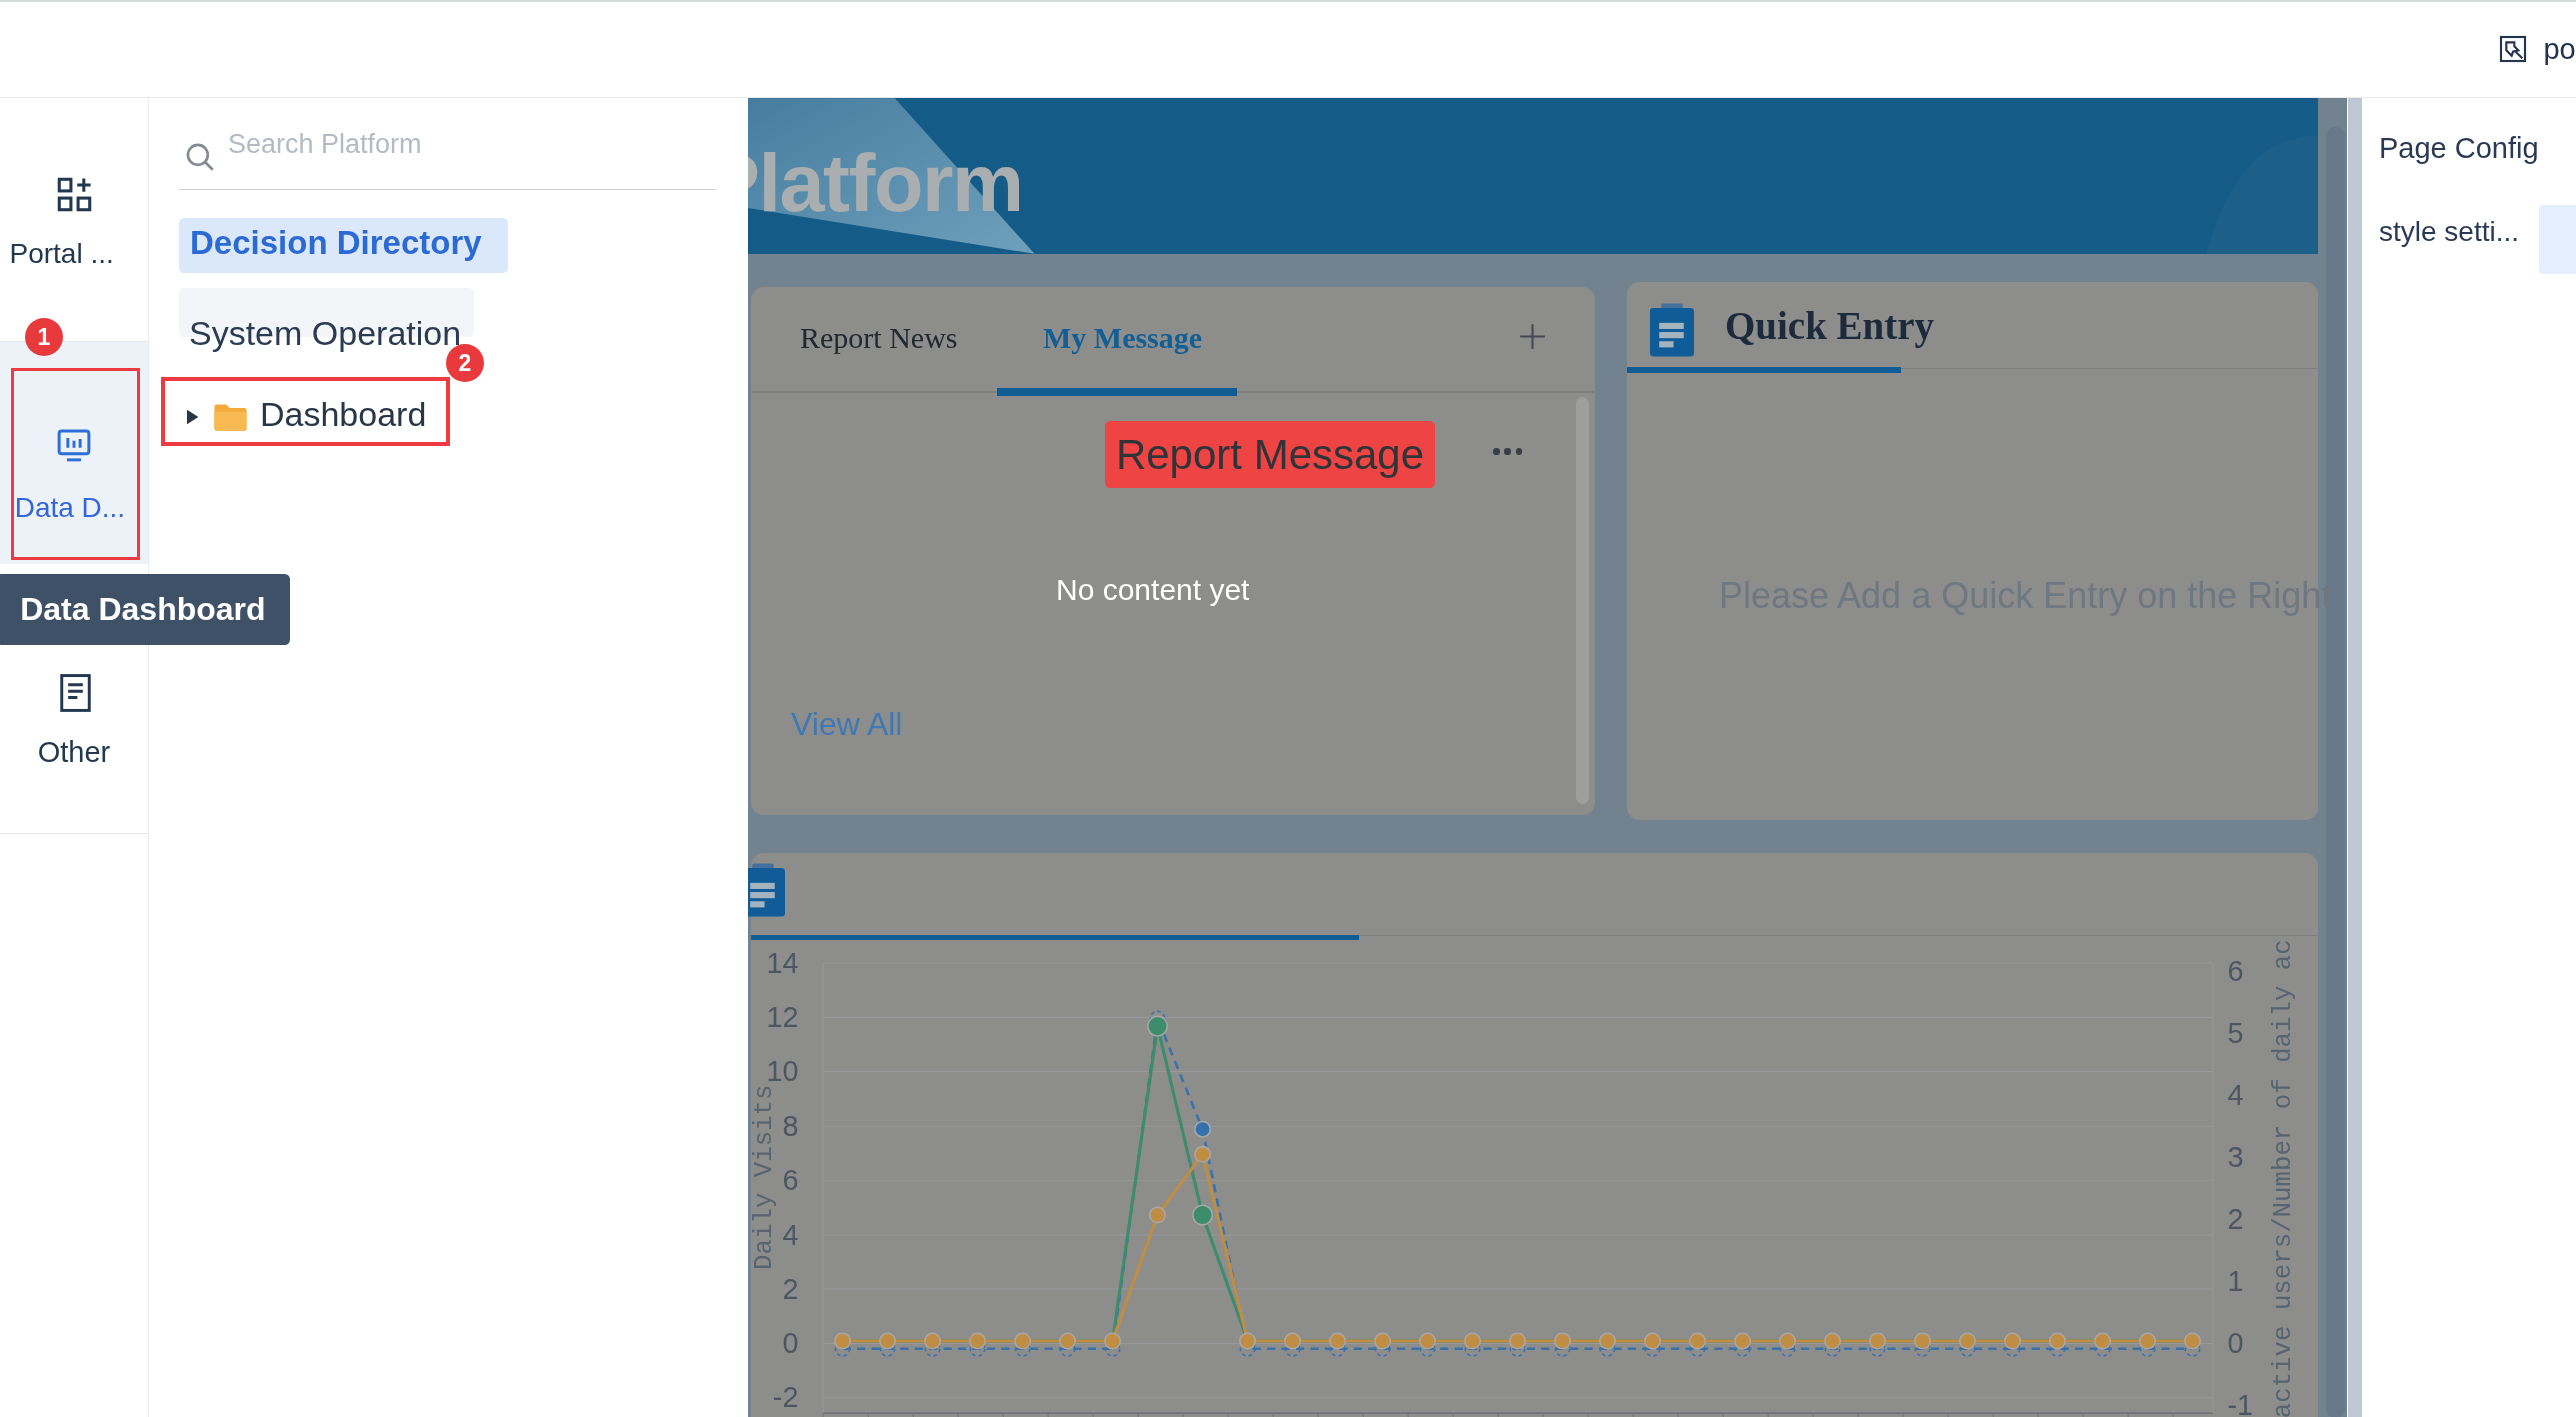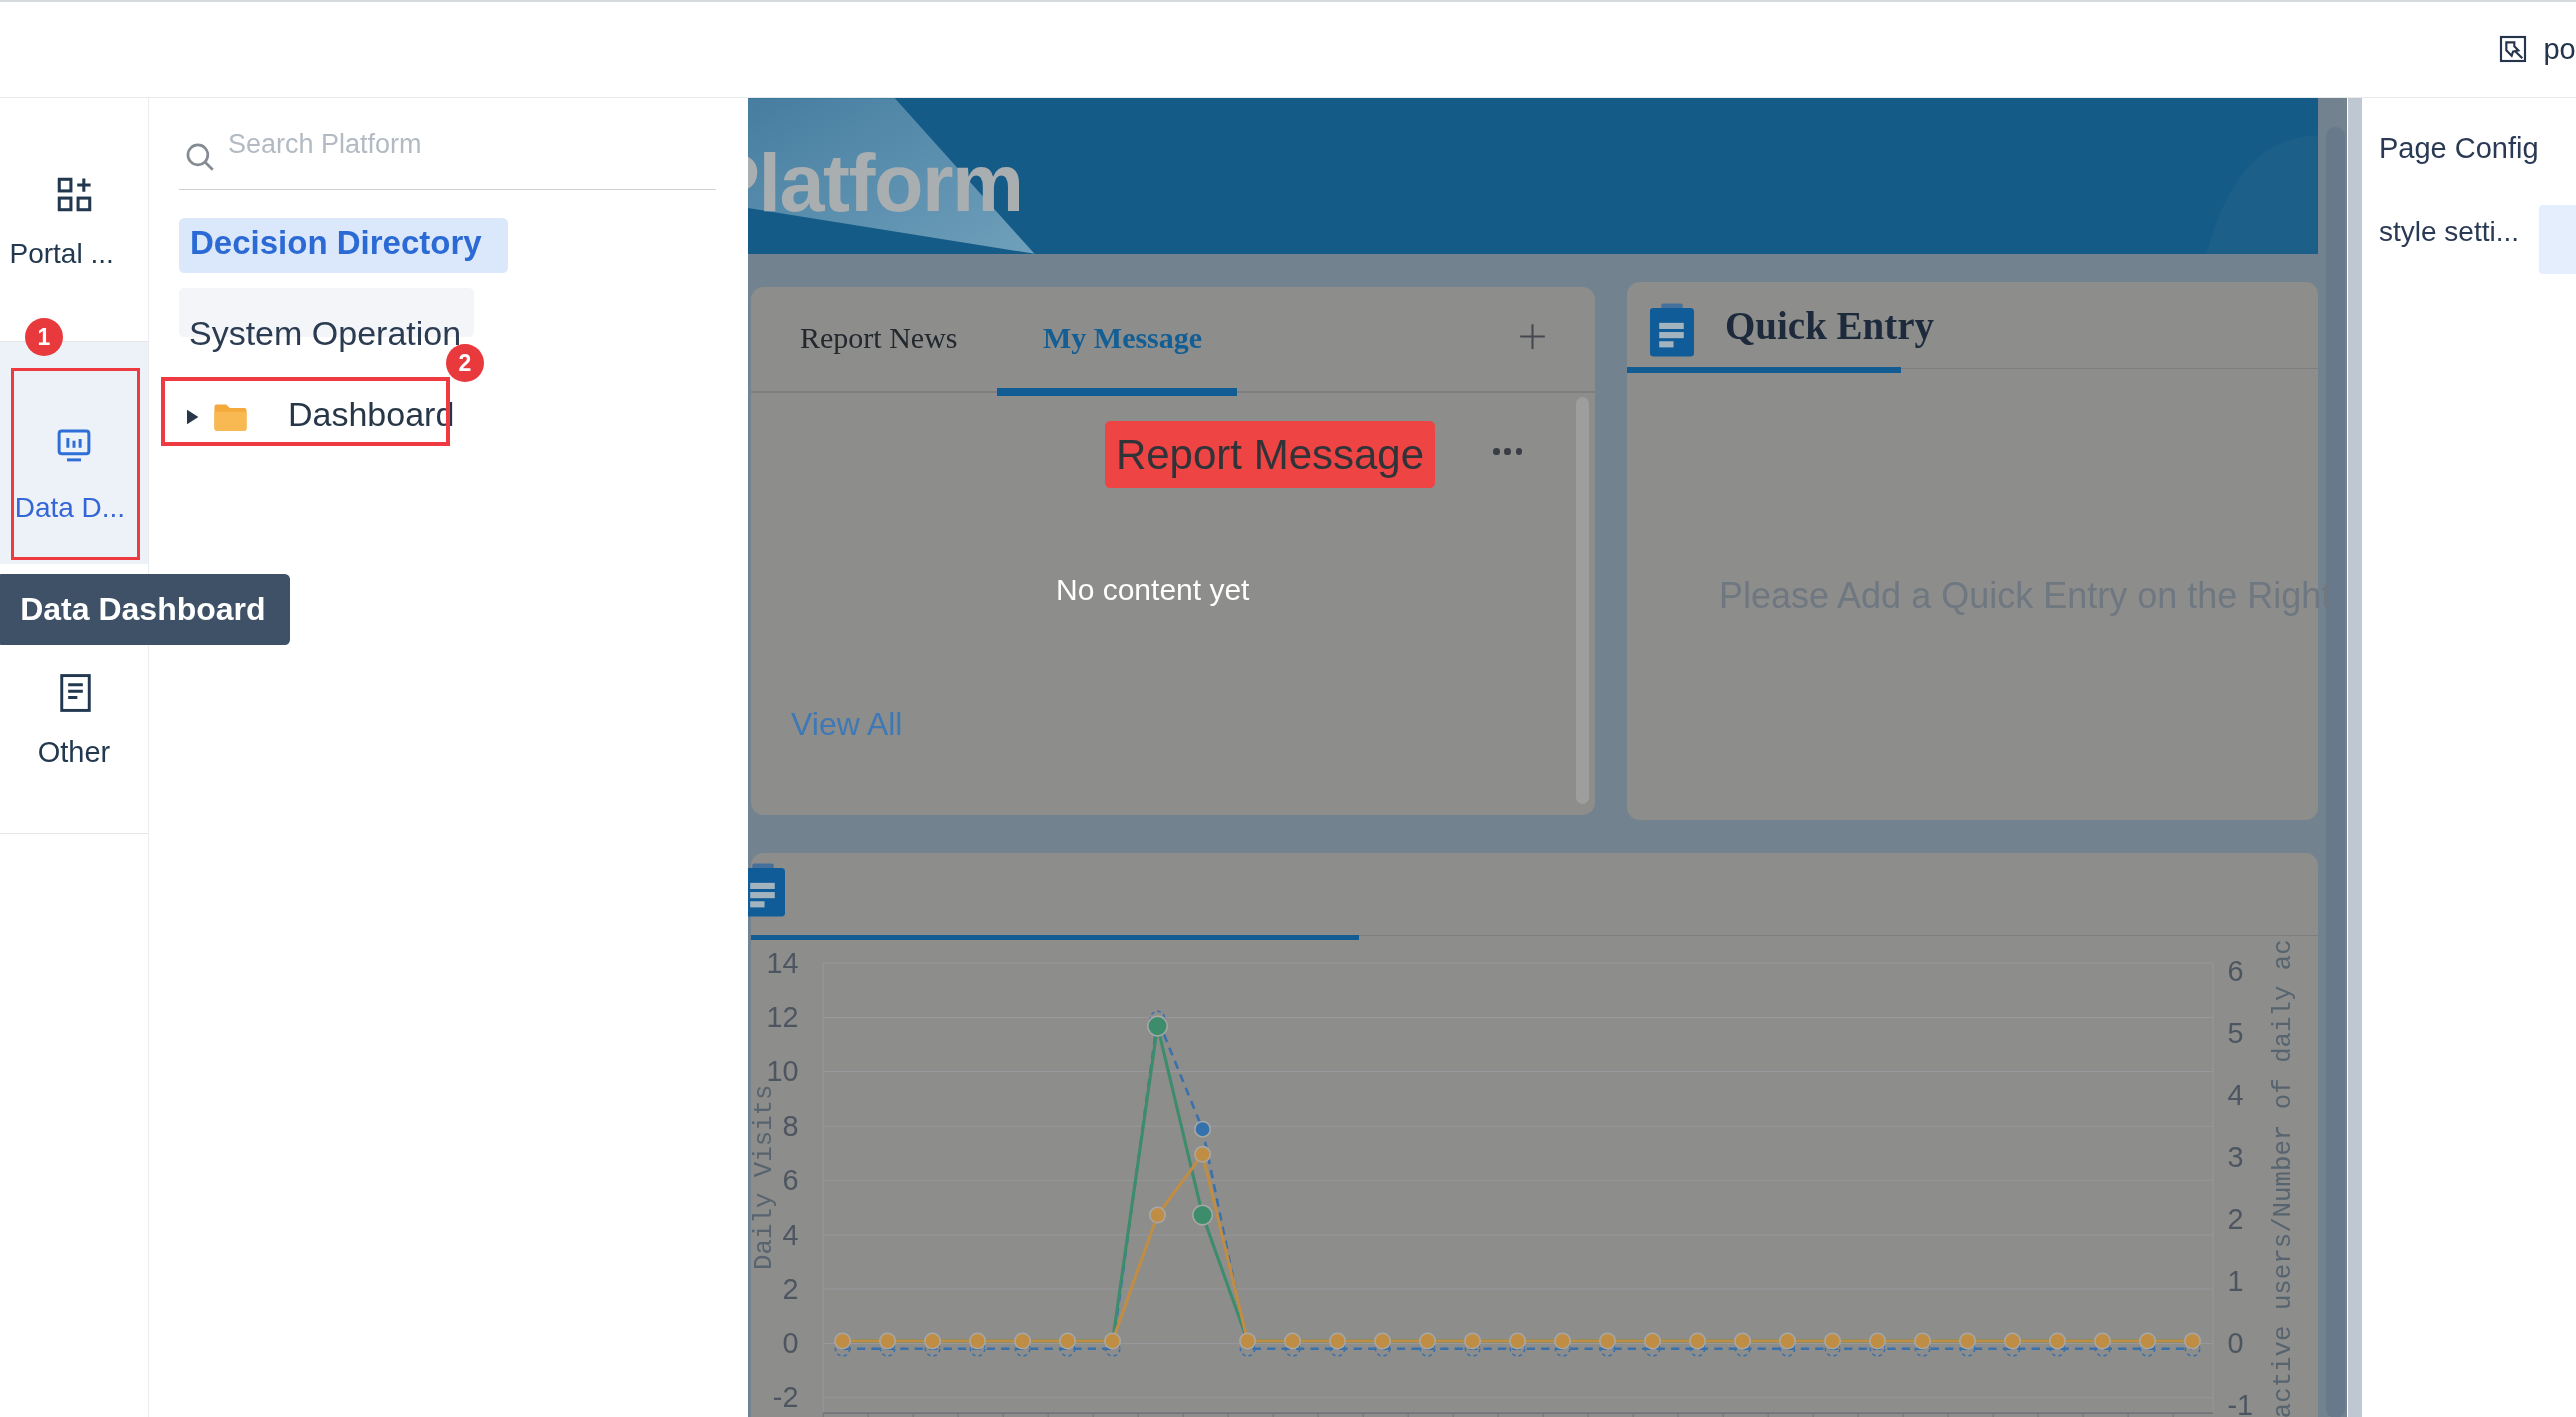--- a/index.html
+++ b/index.html
@@ -87,21 +87,21 @@
   <div class="abs" style="left:30px; top:190px; width:295px; height:49px; background:#f3f5f9; border-radius:5.2px;"></div>
   <div class="abs" style="left:40px; top:194px; font-size:34px; color:#2b3b52;margin-top:22px;">System Operation</div>
 
   <svg class="abs" style="left:37px; top:310px;" width="13.4" height="18" viewBox="0 0 26 32">
       <path d="M2 2 L24 16 L2 30 Z" fill="#273747"></path>
     </svg>
   <svg class="abs" style="left:64px; top:302px;" width="35" height="35" viewBox="0 0 24 22">
     <path d="M1 3.5 Q1 2 2.5 2 H9 L11.5 4.5 H21.5 Q23 4.5 23 6 V18.5 Q23 20 21.5 20 H2.5 Q1 20 1 18.5 Z" fill="#f5a93b"></path>
     <path d="M1 7 H23 V18.5 Q23 20 21.5 20 H2.5 Q1 20 1 18.5 Z" fill="#f8b952"></path>
   </svg>
-  <div class="abs" style="left:111px; top:297px; font-size:34px; color:#273747;margin-left:28px;">Dashboard</div>
+  <div class="abs" style="left:111px; top:297px; font-size:34px; color:#273747;">Dashboard</div>
 </div>
 
 <div class="abs" id="main">
   <div id="banner">
     <svg class="abs" style="left:0; top:0;" width="1570" height="156" viewBox="0 0 3047 302">
       <defs>
           <linearGradient id="wg" x1="0" y1="0" x2="1" y2="1">
             <stop offset="0" stop-color="#467da0"></stop>
             <stop offset="1" stop-color="#6fa0bb"></stop>
           </linearGradient>

